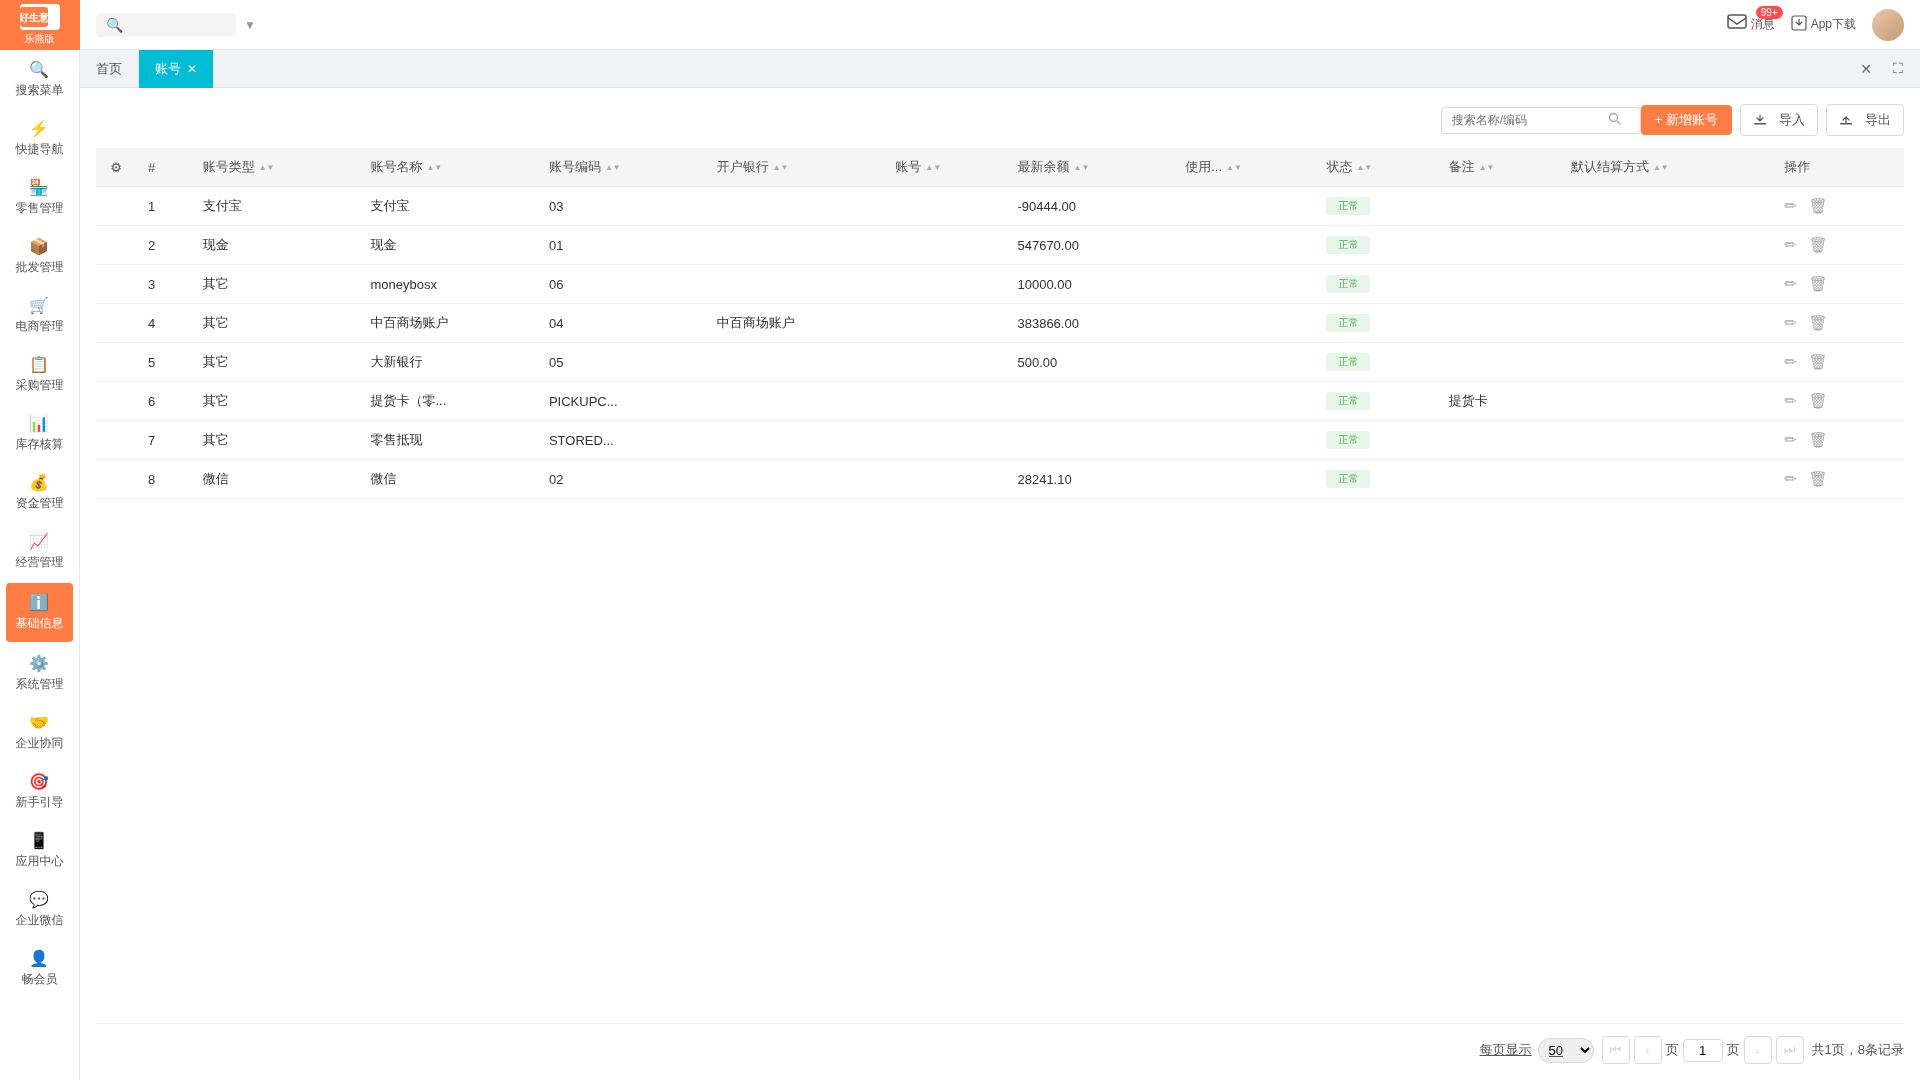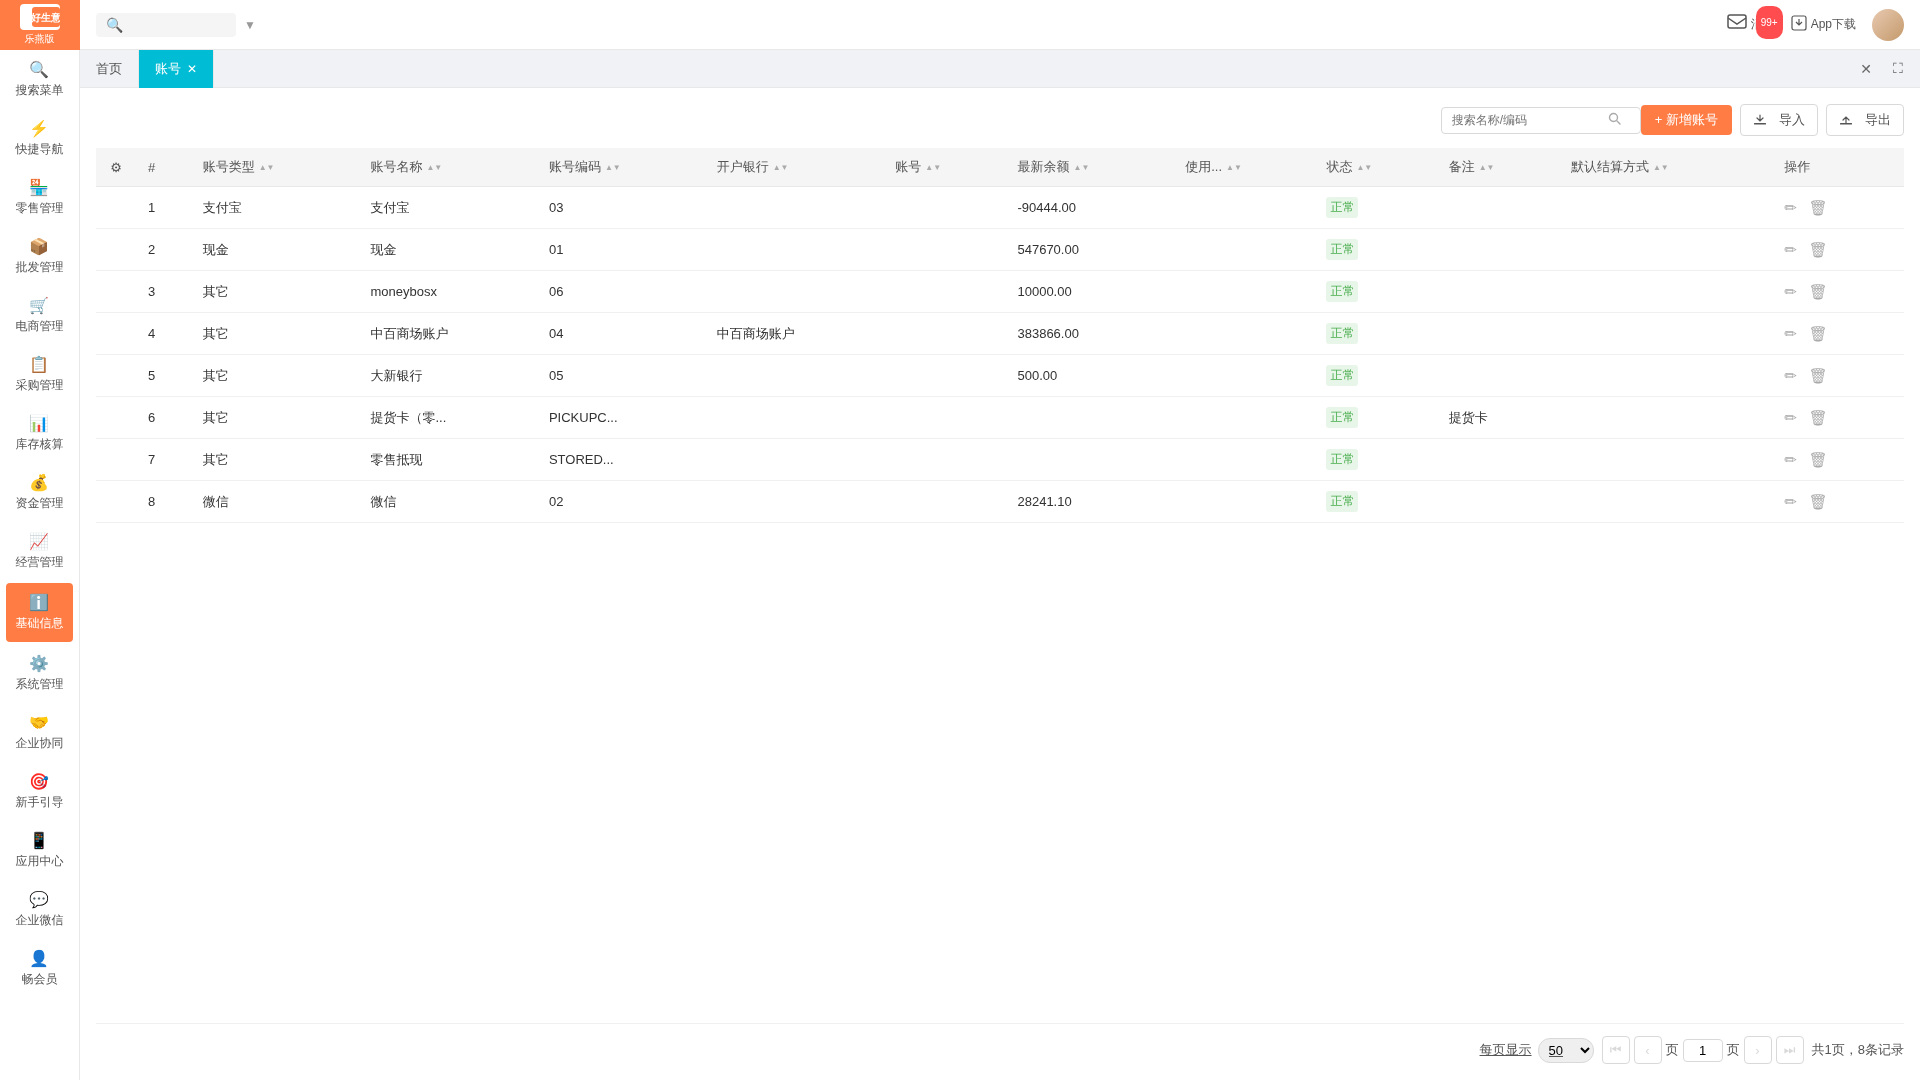--- a/index.html
+++ b/index.html
@@ -25,21 +25,21 @@
       align-items: center;
       justify-content: center;
     }
     .sidebar-logo-icon {
       width: 40px;
       height: 26px;
       background: #fff;
       border-radius: 4px;
       display: flex;
       align-items: center;
-      justify-content: flex-end;
+      justify-content: flex-start;
       font-size: 10px;
       color: #ff7d45;
       font-weight: bold;
     }
     .sidebar-logo-text {
       color: #fff;
       font-size: 10px;
       margin-top: 2px;
       text-align: center;
     }
@@ -116,21 +116,21 @@
       cursor: pointer;
       color: #555;
       font-size: 12px;
       position: relative;
     }
     .badge {
       background: #ff4d4f;
       color: #fff;
       border-radius: 10px;
       font-size: 10px;
-      padding: 11px 5px;
+      padding: 1px 5px;
       position: absolute;
       top: -8px;
       right: -8px;
     }
     .app-download {
       display: flex;
       align-items: center;
       gap: 4px;
       cursor: pointer;
       color: #555;
@@ -309,22 +309,22 @@
     tbody td {
       padding: 10px 12px;
       color: #333;
       white-space: nowrap;
     }
     .status-badge {
       display: inline-block;
       background: #e8f5e9;
       color: #4caf50;
       border-radius: 3px;
-      padding: 2px 4px;
-      font-size: 12px;
+      padding: 2px 12px;
+      font-size: 10px;
     }
     .action-btn {
       cursor: pointer;
       color: #aaa;
       font-size: 15px;
       margin-right: 8px;
     }
 
     
     .pagination {

